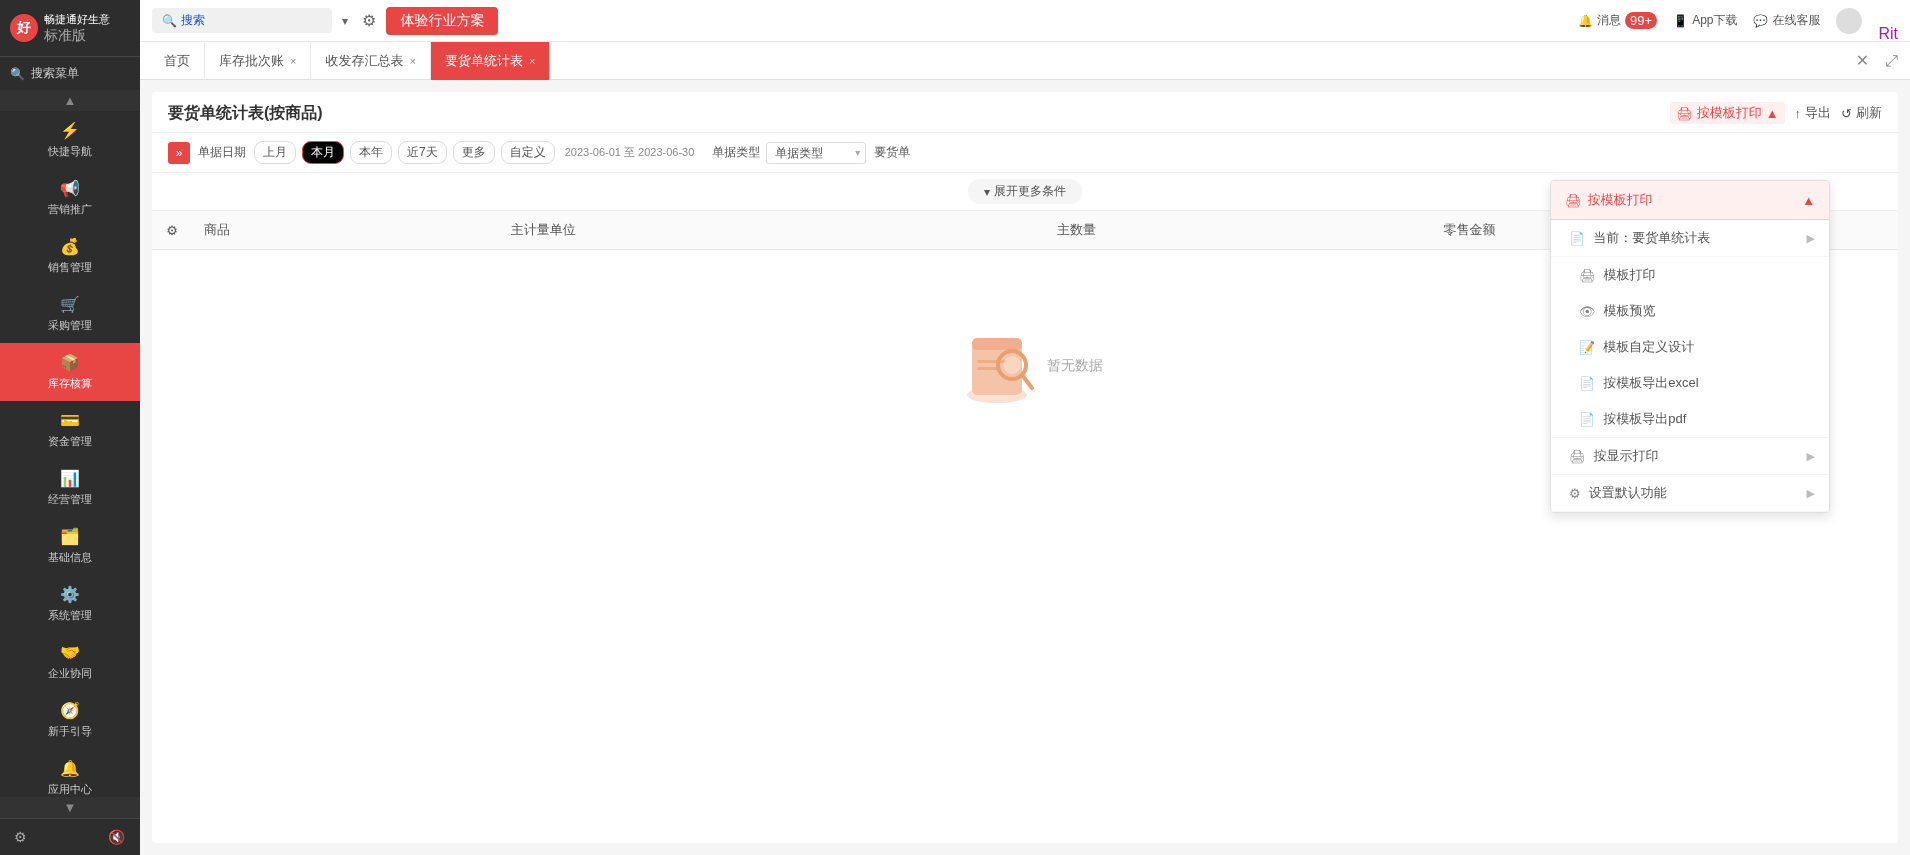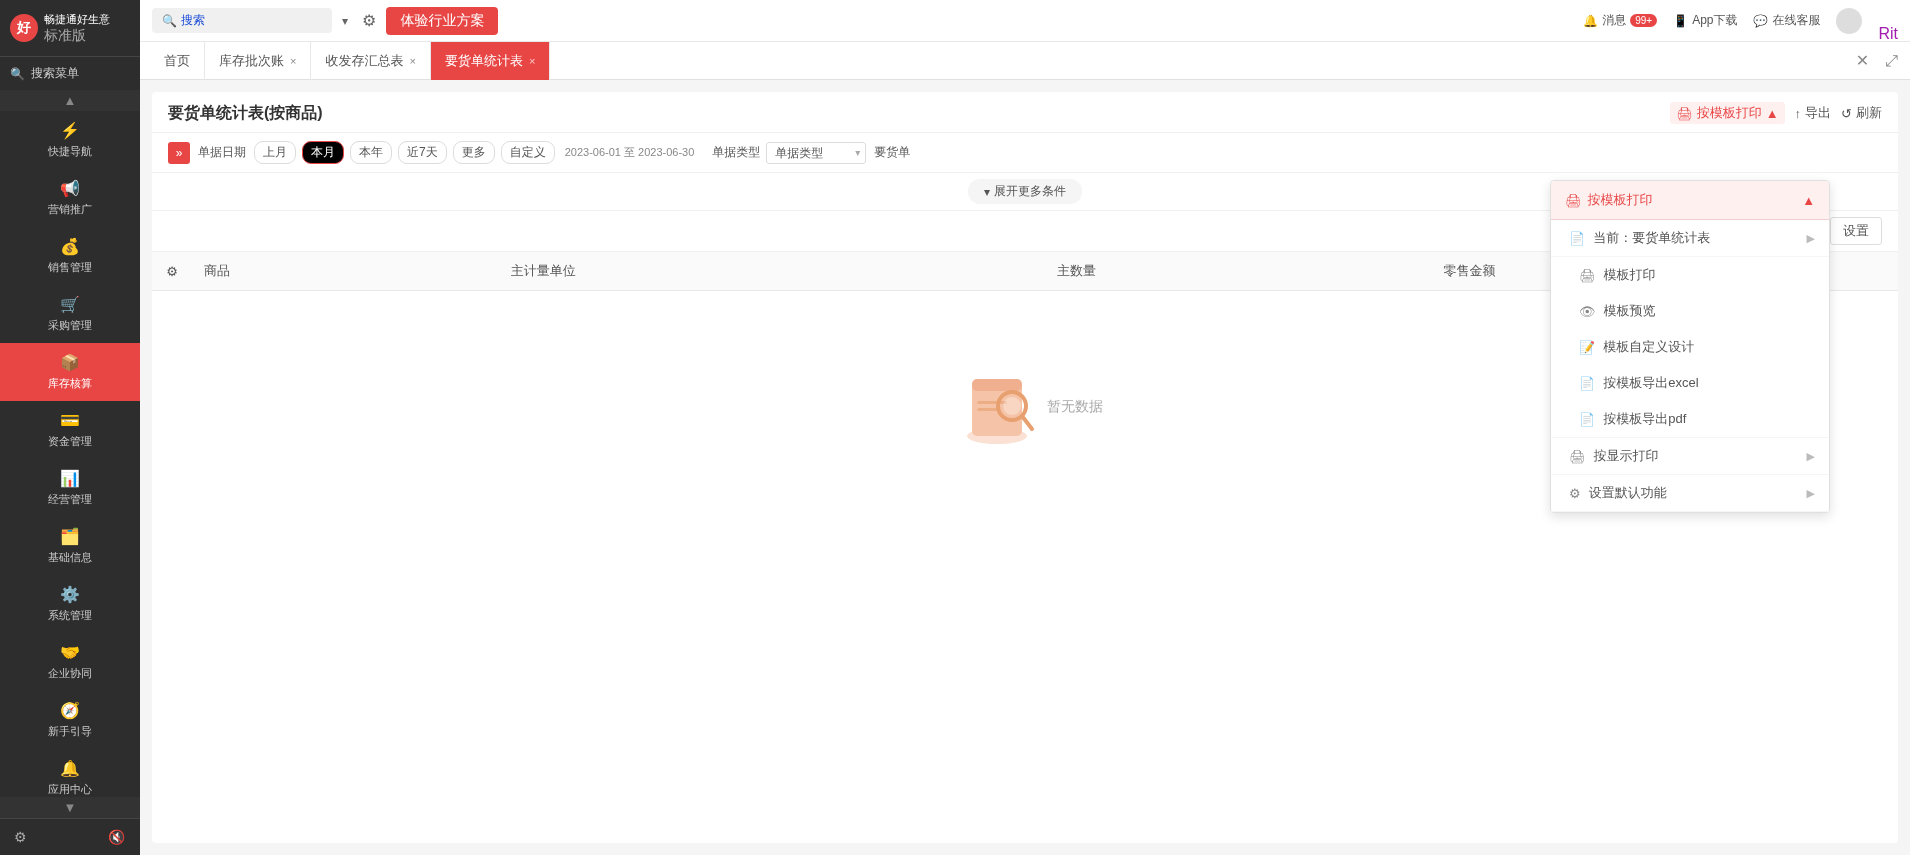--- a/index.html
+++ b/index.html
@@ -147,21 +147,21 @@
       align-items: center;
       gap: 4px;
       color: #555;
       font-size: 12px;
       cursor: pointer;
     }
     .badge-red {
       background: #e84545;
       color: #fff;
       border-radius: 10px;
-      font-size: 10px;
+      font-size: 13px;
       padding: 1px 5px;
     }
     .avatar-circle {
       width: 26px;
       height: 26px;
       background: #ddd;
       border-radius: 50%;
     }
 
     
@@ -699,25 +699,20 @@
         <span class="filter-label">要货单</span>
       </div>
 
       <div class="more-filters-row">
         <div class="expand-more-btn">
           <span>▾</span>
           <span>展开更多条件</span>
         </div>
       </div>
 
-      <div class="action-row">
-        <span class="action-btn">···</span>
-        <button class="query-btn">查询</button>
-        <button class="settings-btn">设置</button>
-      </div>
 
       <div class="table-container">
         <table>
           <thead>
             <tr>
               <th class="th-gear">
                 <span>⚙</span>
               </th>
               <th>商品</th>
               <th>主计量单位</th>

